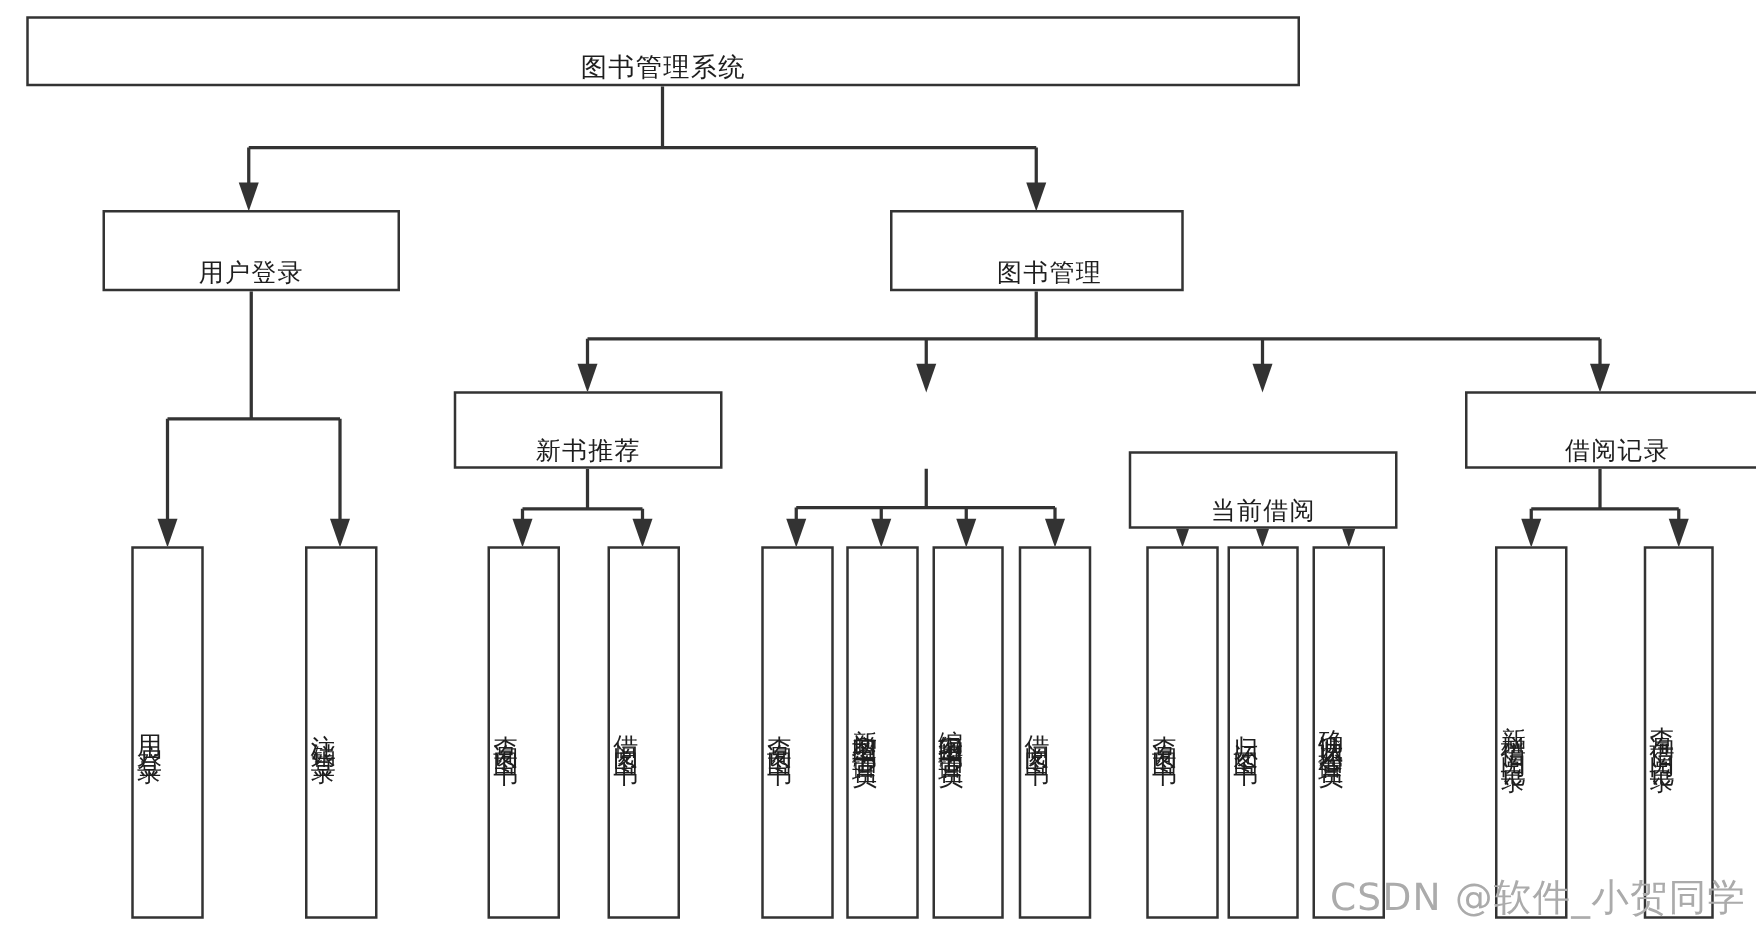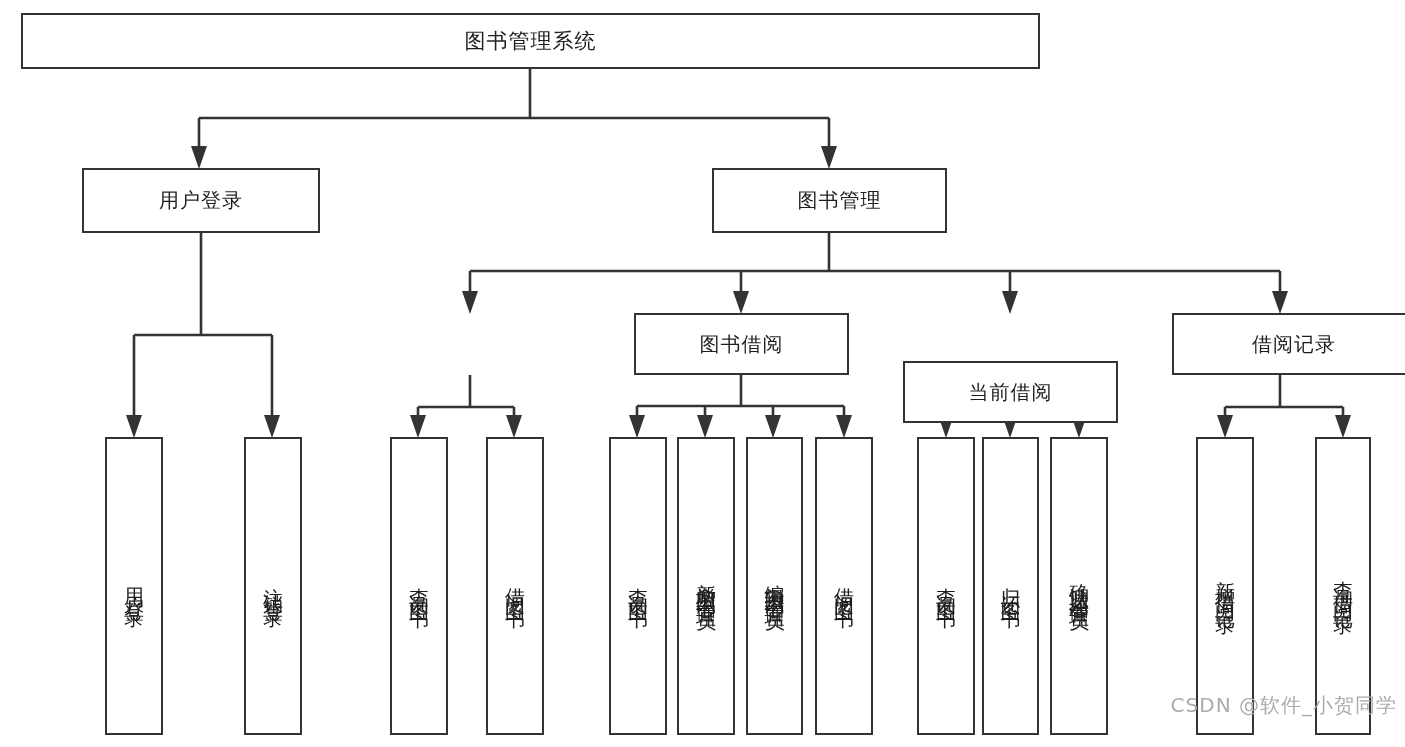--- a/index.html
+++ b/index.html
@@ -38,40 +38,40 @@
   #connectors polygon {
     fill: var(--line);
     stroke: none;
   }
   .node {
     position: absolute;
     box-sizing: border-box;
     background: #ffffff;
     border: 2.5px solid var(--line);
     display: flex;
-    align-items: center;
+    align-items: flex-end;
     justify-content: center;
     font-size: 20px;
     line-height: 1.25;
     letter-spacing: 1px;
     z-index: 2;
     white-space: nowrap;
   }
   .node.v {
     writing-mode: vertical-rl;
     text-orientation: mixed;
     letter-spacing: 7px;
     font-size: 20px;
   }
   #watermark {
     position: absolute;
     right: 8px;
-    bottom: 28px;
+    bottom: 8px;
     z-index: 3;
-    font-size: 20px;
+    font-size: 30px;
     letter-spacing: 1px;
     color: var(--wm);
     white-space: nowrap;
   }
 </style>
 </head>
 <body>
 
 <div id="stage">
 
@@ -129,22 +129,22 @@
     <span>图书管理系统</span>
   </div>
 
   <div class="node" style="left:82px; top:168px; width:238px; height:65px;">
     <span>用户登录</span>
   </div>
   <div class="node" style="left:712px; top:168px; width:235px; height:65px;padding-left:20px;">
     <span>图书管理</span>
   </div>
 
-  <div class="node" style="left:634px; top:313px; width:215px; height:62px;">
-    <span>图书借阅</span>
+  <div class="node" style="left:363px; top:313px; width:215px; height:62px;">
+    <span>新书推荐</span>
   </div>
   <div class="node" style="left:903px; top:313px; width:215px; height:62px;margin-top:48px;">
     <span>当前借阅</span>
   </div>
   <div class="node" style="left:1172px; top:313px; width:244px; height:62px;">
     <span>借阅记录</span>
   </div>
 
   <div class="node v" style="left:105px; top:437px; width:58px; height:298px;">
     <span>用户登录</span>

